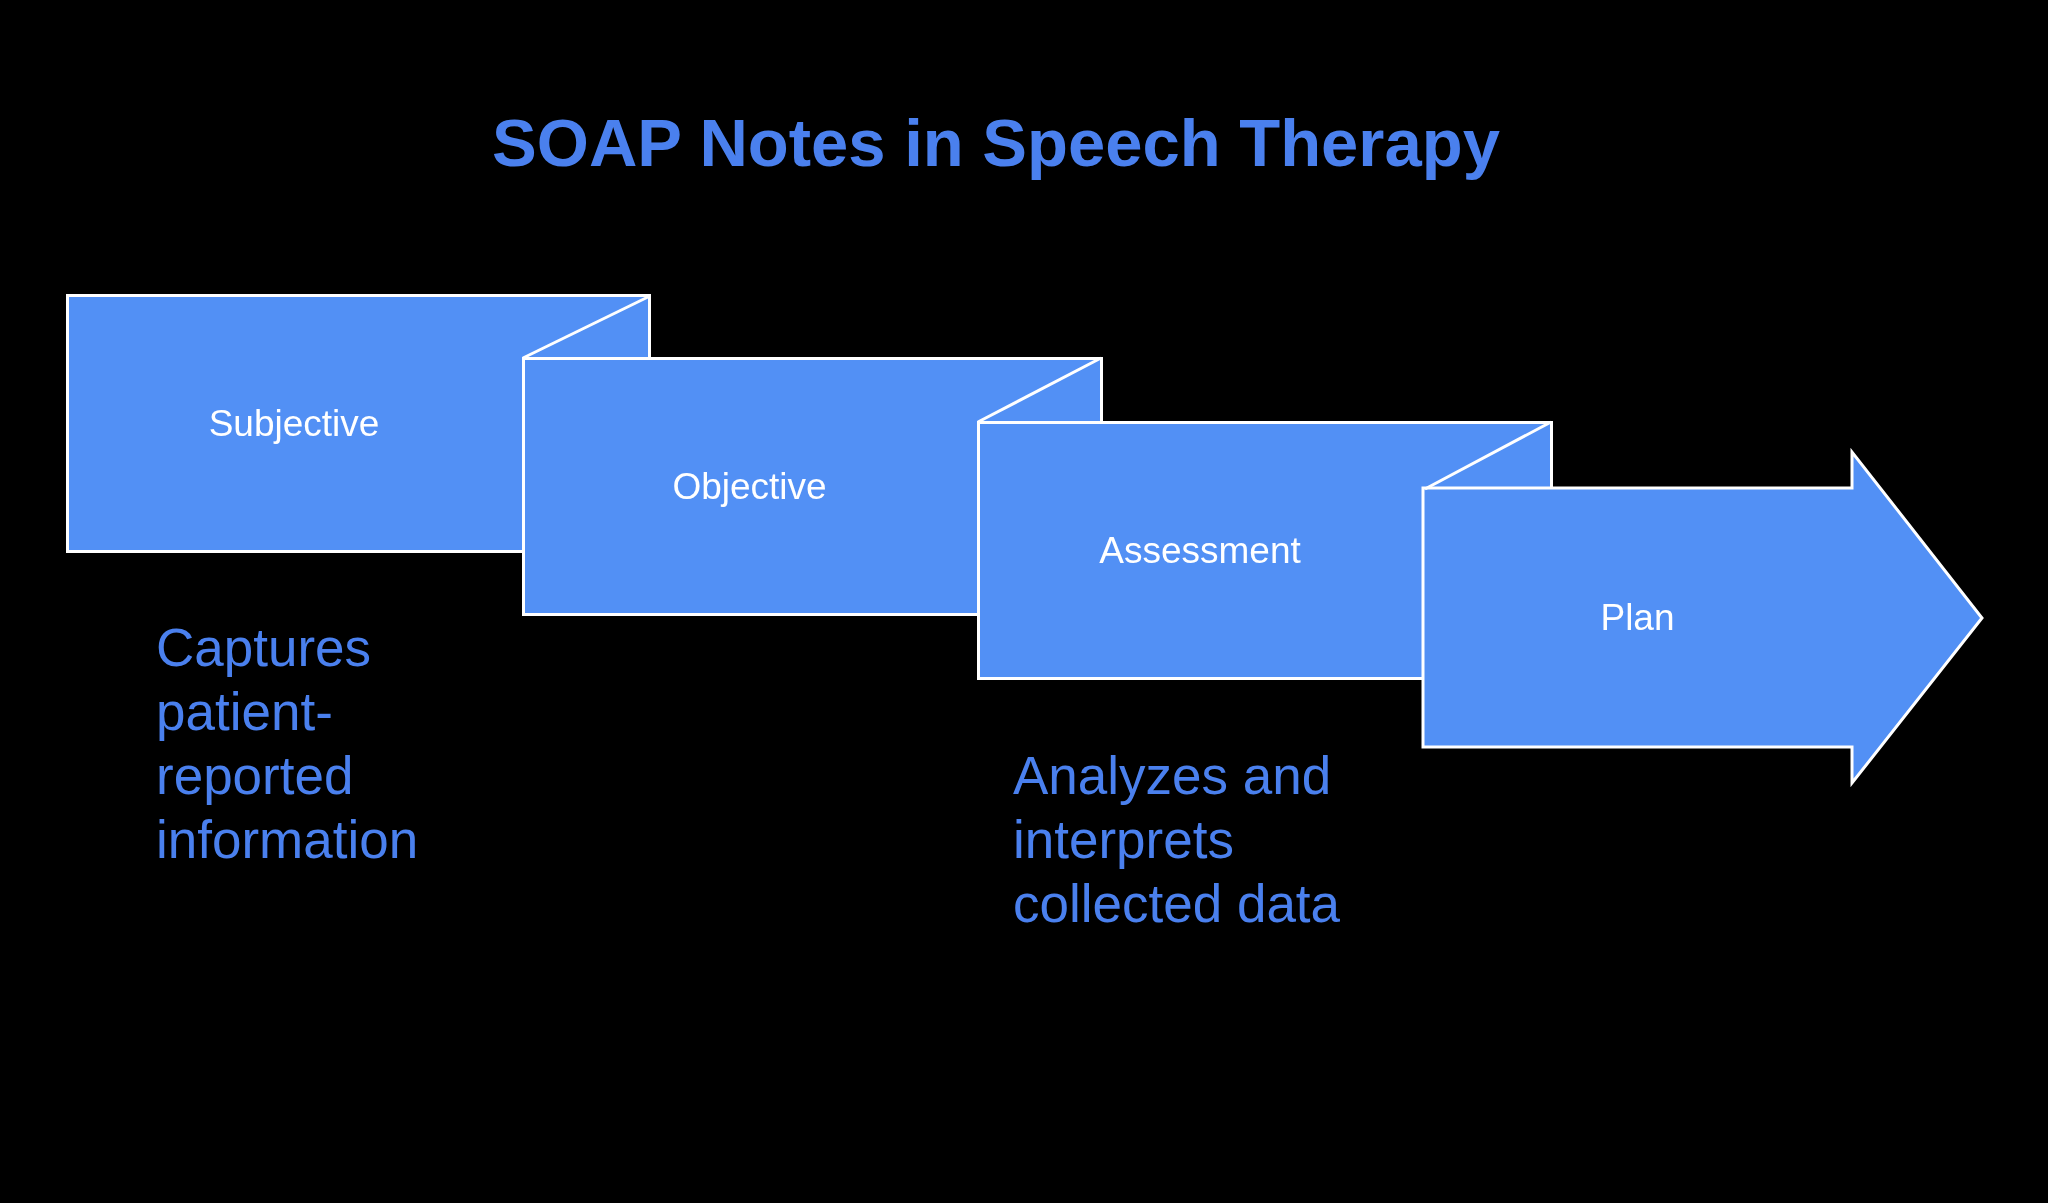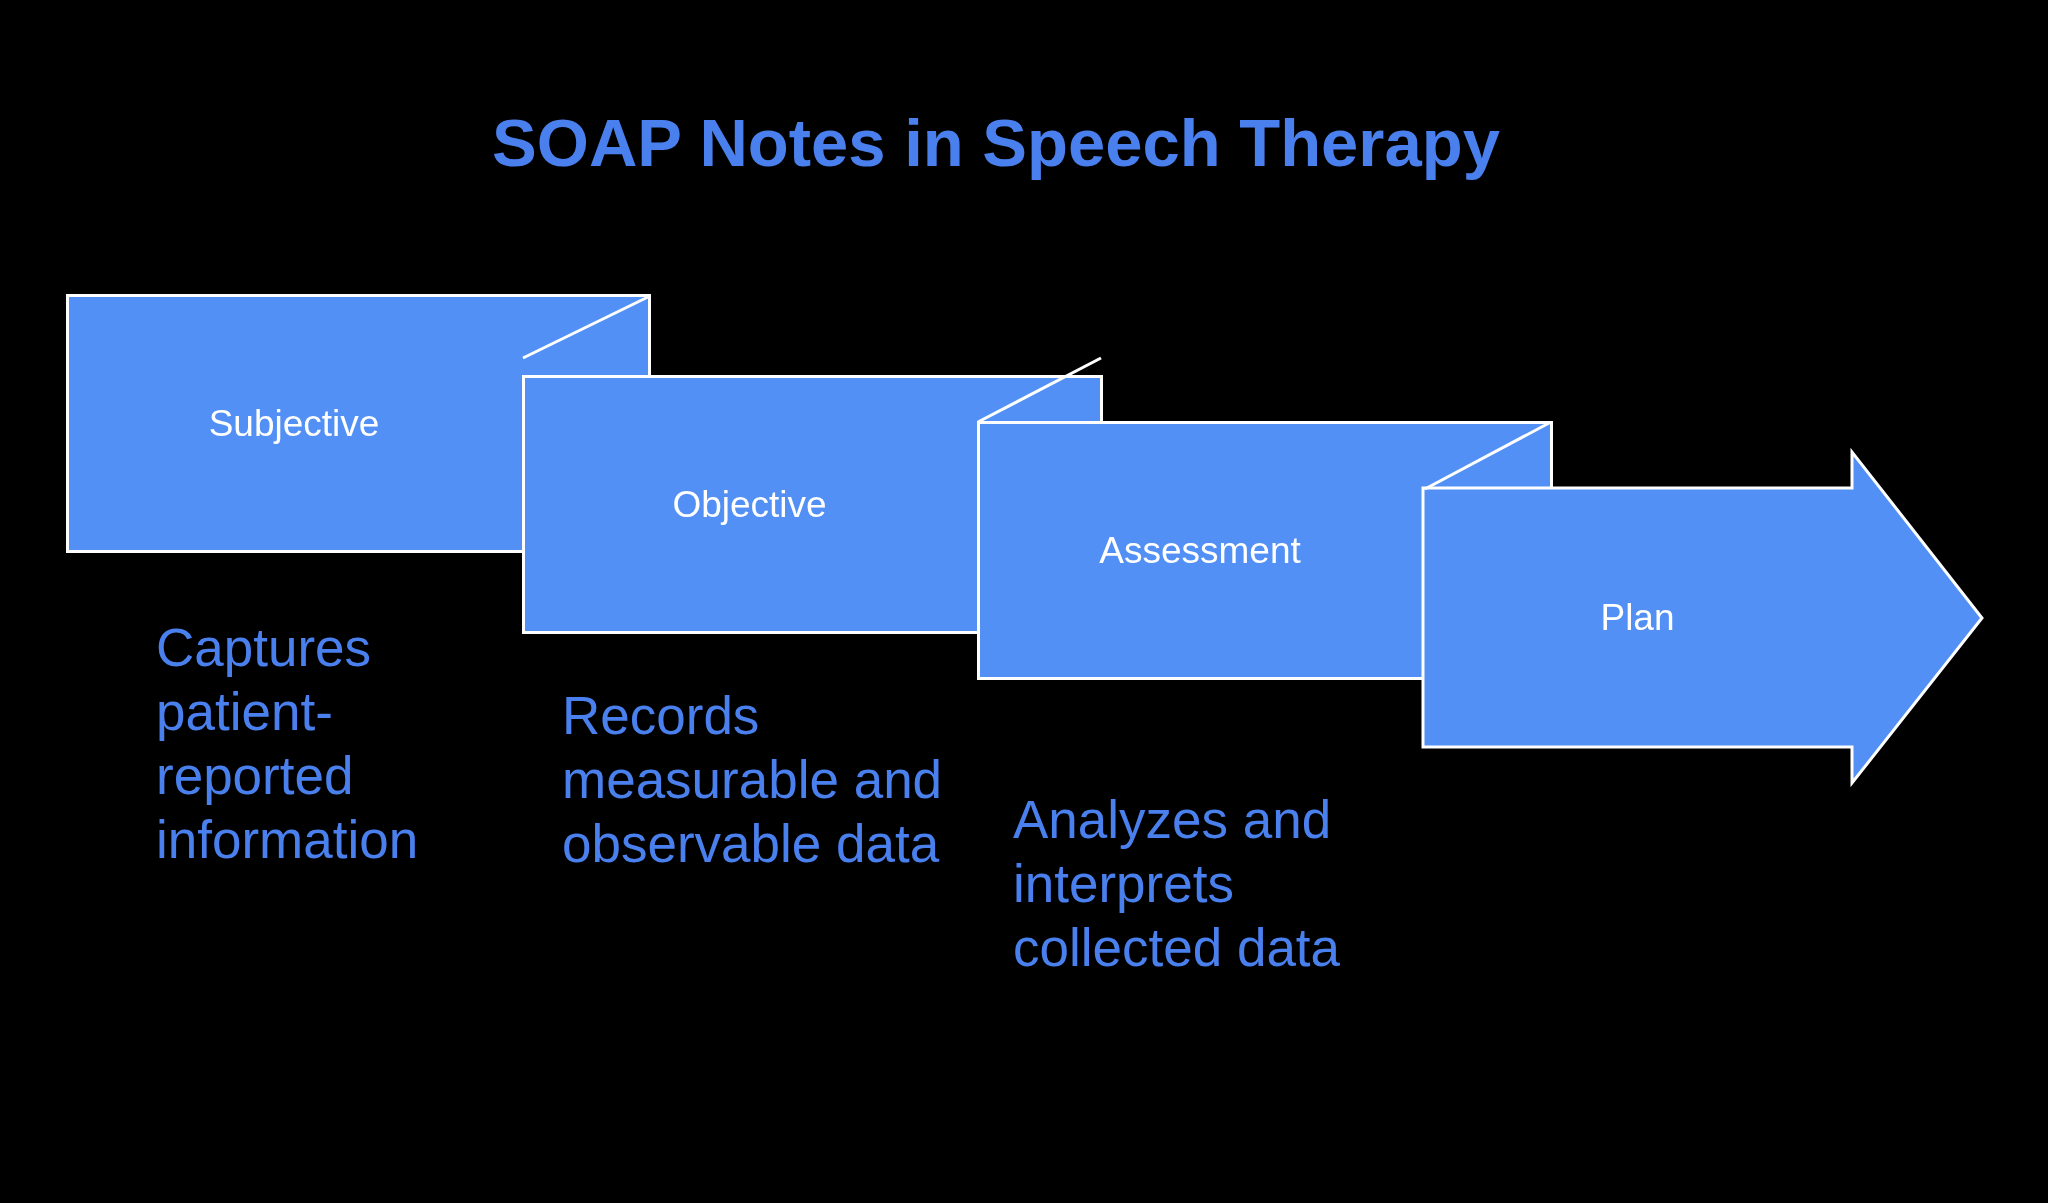--- a/index.html
+++ b/index.html
@@ -12,41 +12,41 @@
     position:absolute;left:0;top:104px;width:1992px;text-align:center;
     font-size:67px;font-weight:bold;letter-spacing:0;
     color:var(--text-blue,#4A80EE);
   }
   .box{
     position:absolute;box-sizing:border-box;
     background:var(--box-fill,#5290F5);
     border:3px solid var(--box-border,#FFFFFF);
   }
   #box-1{left:66px;top:294px;width:585px;height:259px;}
-  #box-2{left:522px;top:375px;width:581px;height:259px;}
+  #box-2{left:522px;top:357px;width:581px;height:259px;}
   #box-3{left:977px;top:421px;width:576px;height:259px;}
   .label-zone{height:100%;display:flex;align-items:center;justify-content:center;}
   #box-1 .label-zone{width:450px;}
   #box-2 .label-zone{width:449px;}
   #box-3 .label-zone{width:440px;}
   .label{color:var(--label-white,#FFFFFF);font-size:37px;white-space:nowrap;}
   .overlay{position:absolute;left:0;top:0;pointer-events:none;}
   .arrow-shape{fill:var(--box-fill,#5290F5);stroke:var(--box-border,#FFFFFF);stroke-width:3;}
   .fold{stroke:var(--box-border,#FFFFFF);stroke-width:3;}
   #plan-label-zone{
     position:absolute;left:1423px;top:488px;width:429px;height:259px;
     display:flex;align-items:center;justify-content:center;
   }
   .desc{
     position:absolute;font-size:53px;line-height:64px;
     color:var(--text-blue,#4A80EE);white-space:pre-line;
   }
   #desc-1{left:108px;top:616px;margin-left:48px;}
   #desc-2{left:562px;top:684px;}
-  #desc-3{left:1013px;top:744px;margin-top:44px;}
+  #desc-3{left:1013px;top:744px;}
   #desc-4{left:1472px;top:812px;}
 </style>
 </head>
 <body>
 
 <div class="canvas">
 
   <div class="title">SOAP Notes in Speech Therapy</div>
 
   <div class="box" id="box-1">
@@ -75,20 +75,17 @@
   </svg>
 
   <div id="plan-label-zone">
     <span class="label">Plan</span>
   </div>
 
   <div class="desc" id="desc-1">Captures
 patient-
 reported
 information</div>
-  <div class="desc" id="desc-2">Records
-measurable and
-observable data</div>
   <div class="desc" id="desc-3">Analyzes and
 interprets
 collected data</div>
 
 </div>
 
 </body></html>

